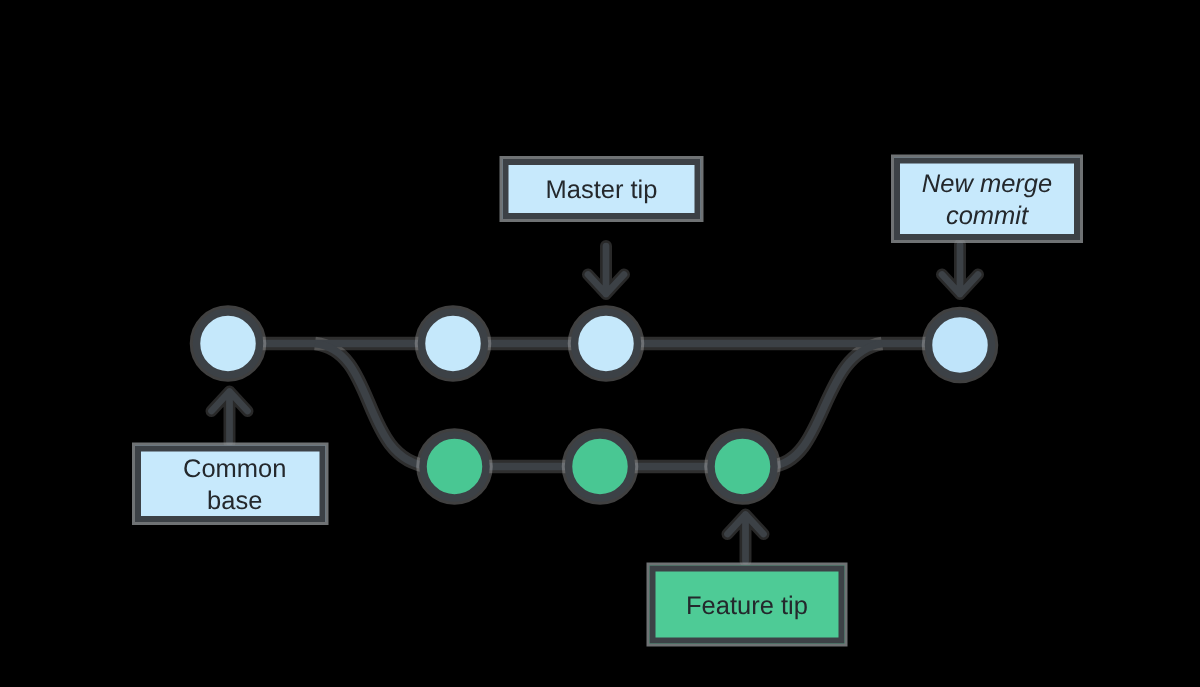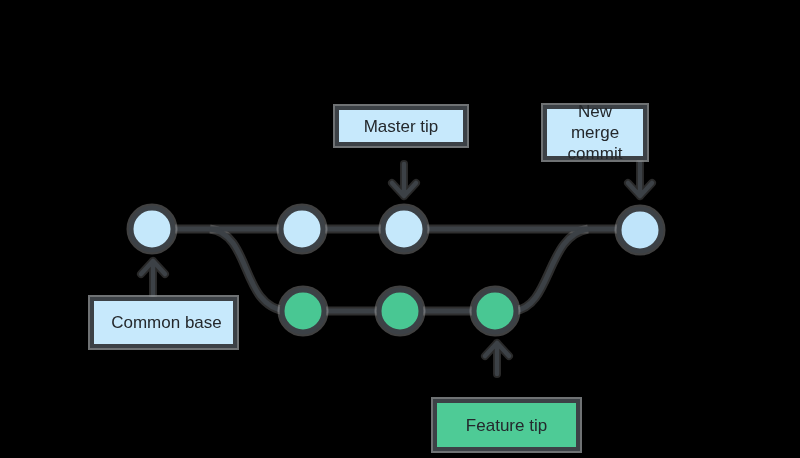--- a/index.html
+++ b/index.html
@@ -34,23 +34,23 @@
     line-height: 21px;
     color: var(--text, #24282c);
     border: 4px solid var(--stroke, #3c4146);
     box-shadow: 0 0 0 2px rgba(148, 152, 155, 0.75);
     padding: 2px 6px;
   }
   .label.blue  { background: var(--label-blue, #c7e9fc); }
   .label.green { background: var(--label-green, #4ecb96); }
 
   #label-master-tip  { left: 335px; top: 106px; width: 132px; height: 40px; }
-  #label-new-merge   { left: 543px; top: 105px; width: 104px; height: 55px; }
-  #label-common-base { left:  90px; top: 297px; width: 147px; height: 51px; padding-left: 12px; }
-  #label-feature-tip { left: 433px; top: 377px; width: 147px; height: 52px; margin-top: 22px; }
+  #label-new-merge   { left: 596px; top: 105px; width: 124px; height: 55px; font-style: italic; }
+  #label-common-base { left:  90px; top: 297px; width: 127px; height: 51px; padding-left: 12px; }
+  #label-feature-tip { left: 433px; top: 377px; width: 130px; height: 52px; }
 </style>
 </head>
 <body>
 
 <div class="canvas">
   <svg viewBox="0 0 800 458" aria-hidden="true">
       <path d="M 152 229 H 640" fill="none" stroke="rgba(255,255,255,0.18)" stroke-width="9"></path>
       <path d="M 210 229 C 252 234 240 306 286 311 L 514 311 C 552 307 546 236 588 229" fill="none" stroke="rgba(255,255,255,0.18)" stroke-width="9"></path>
       <path d="M 152 229 H 640" fill="none" stroke="#3c4146" stroke-width="5"></path>
       <path d="M 210 229 C 252 234 240 306 286 311 L 514 311 C 552 307 546 236 588 229" fill="none" stroke="#3c4146" stroke-width="5"></path>

